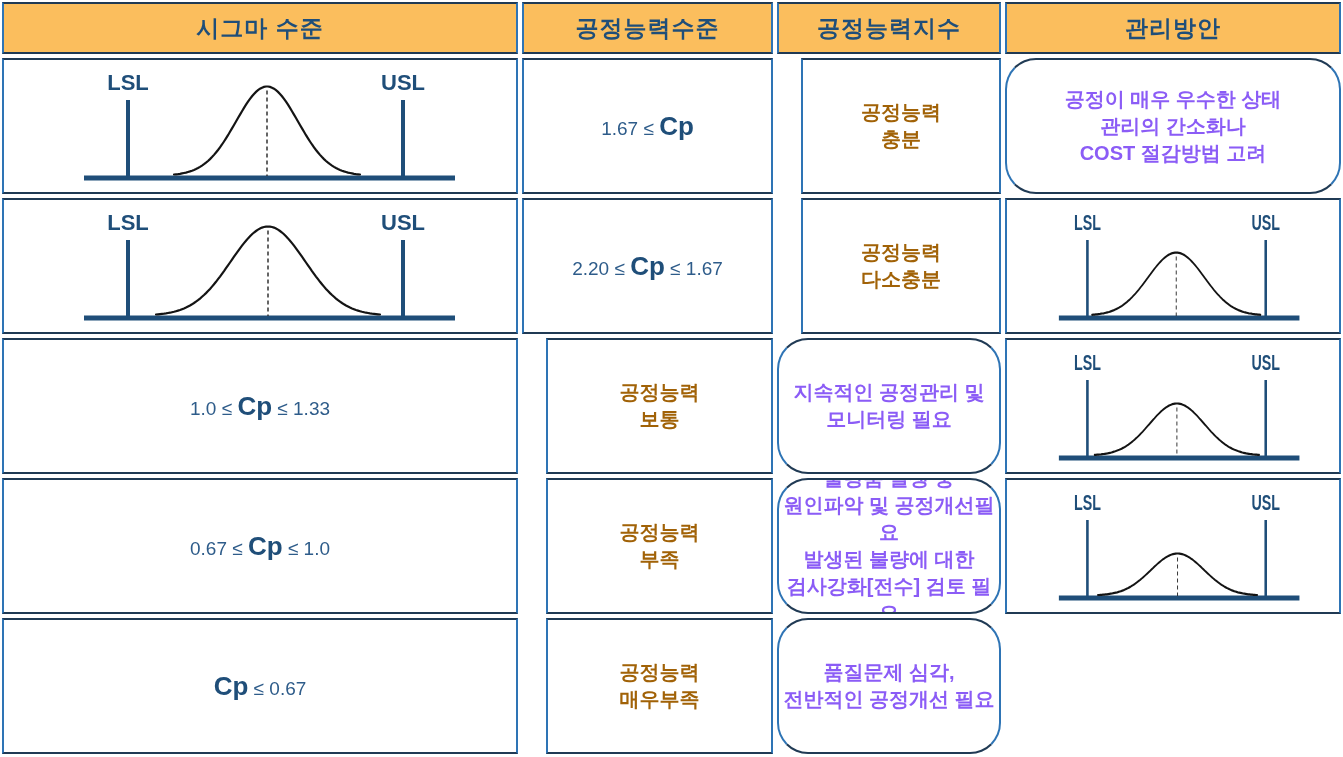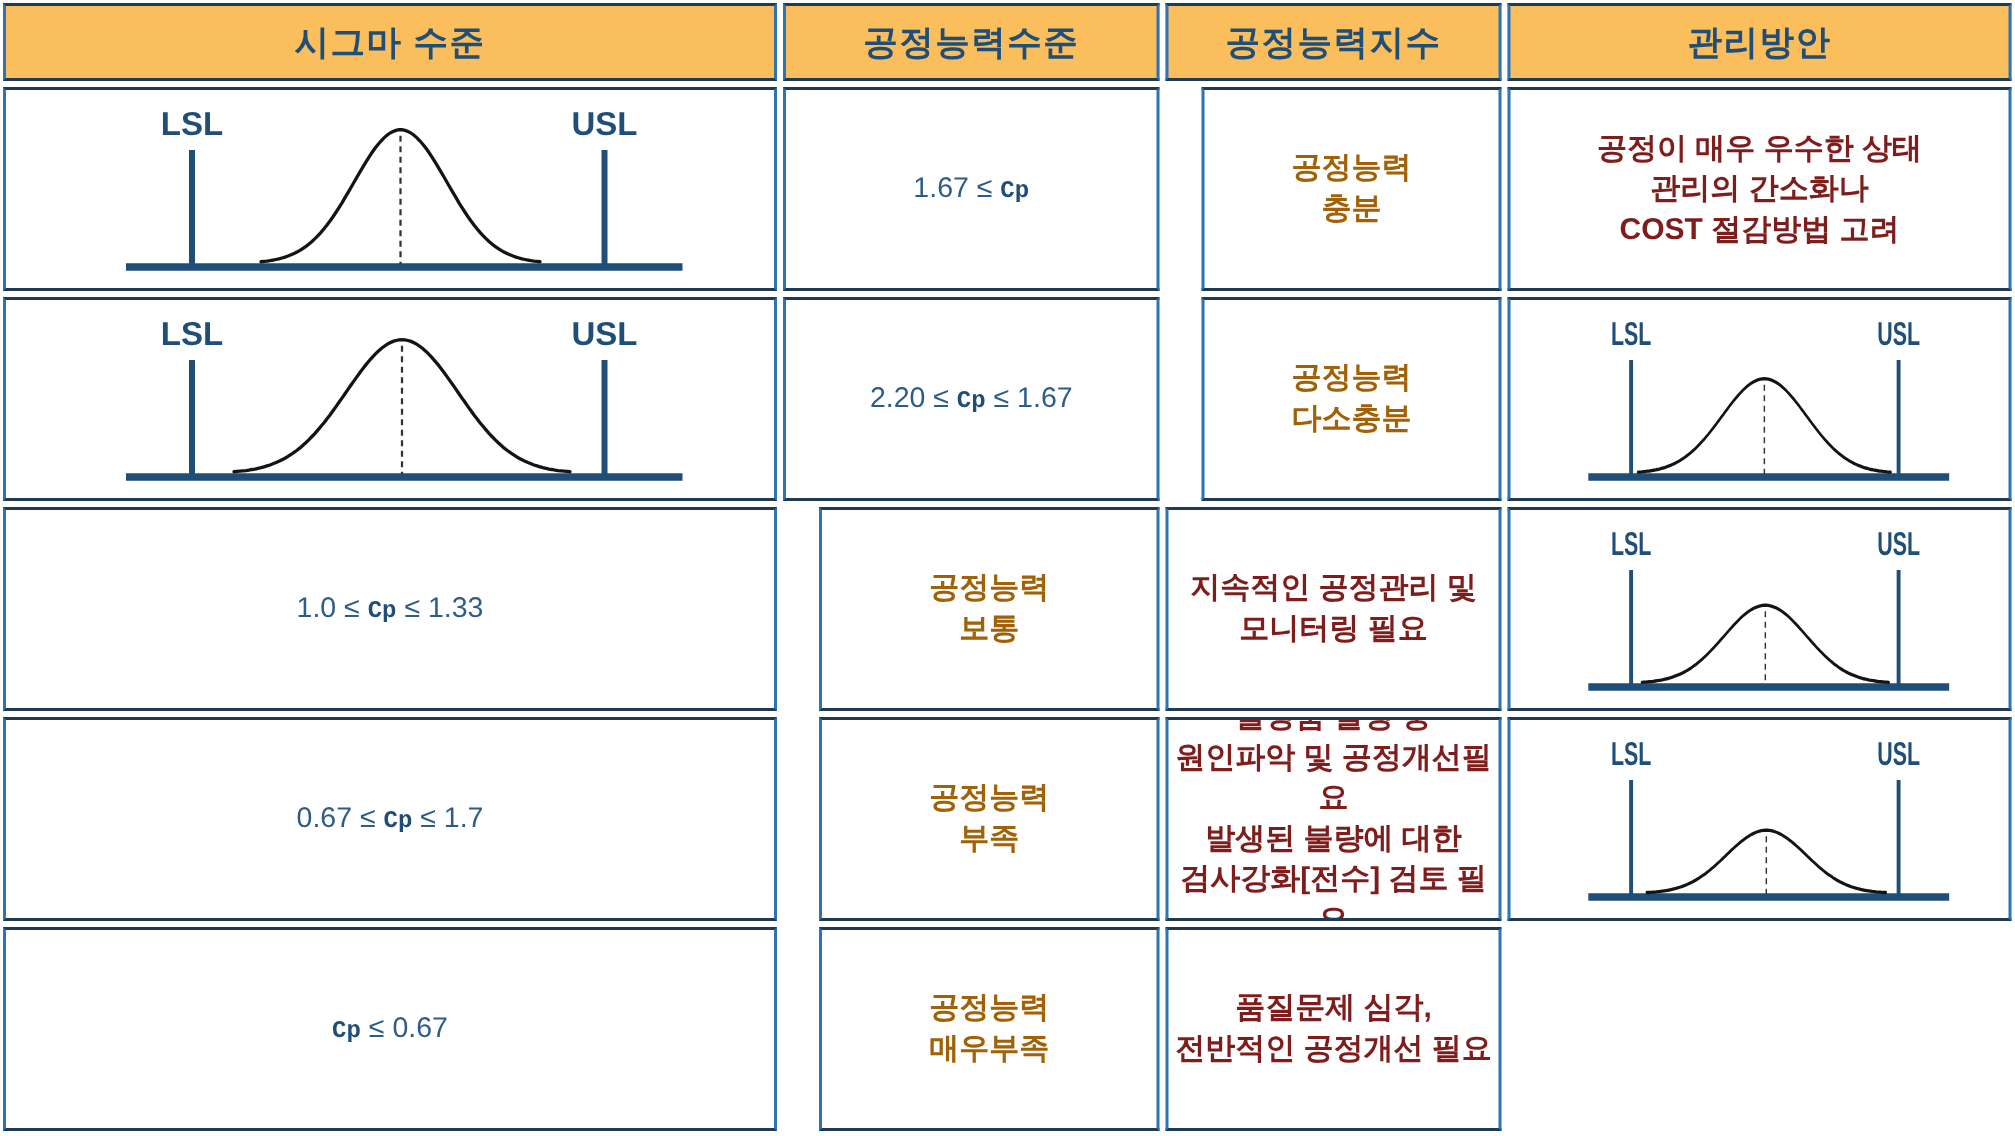--- a/index.html
+++ b/index.html
@@ -32,23 +32,23 @@
     font-weight:bold;
   }
   .diagram-cell{padding:0;}
   .dist-svg{width:100%;height:100%;display:block;}
   .baseline{stroke:#1F4E79;stroke-width:5;}
   .limit{stroke:#1F4E79;stroke-width:4;}
   .limlabel{fill:#1F4E79;font-weight:bold;font-size:22px;text-anchor:middle;font-family:"Liberation Sans","DejaVu Sans",sans-serif;}
   .curve{fill:none;stroke:#141414;stroke-width:2.2;stroke-linecap:round;}
   .centerline{stroke:#333333;stroke-width:1.5;stroke-dasharray:4 3;}
   .cp-cell{font-size:19px;color:#2E5C8A;}
-  .cp-sym{font-weight:bold;color:#1F4E79;font-size:16px;font-family:Liberation Mono, monospace;}
+  .cp-sym{font-weight:bold;color:#1F4E79;font-size:26px;}
   .level-cell{color:#a16207;font-weight:bold;font-size:20px;margin-left:24px;}
-  .mgmt-cell{color:#7f1d1d;font-weight:bold;font-size:20px;}
+  .mgmt-cell{color:#8b5cf6;font-weight:bold;font-size:20px;border-radius:31px;}
   .lines{white-space:pre-line;line-height:1.35;}
 </style>
 </head>
 <body>
 
 <div class="grid">
 
   <div class="cell head">
       <span>시그마 수준</span>
     </div>
@@ -133,21 +133,21 @@
       <line class="baseline" x1="80" y1="118" x2="451" y2="118"></line>
       <line class="limit" x1="124" y1="40" x2="124" y2="118"></line>
       <line class="limit" x1="399" y1="40" x2="399" y2="118"></line>
       <text class="limlabel" x="124" y="30">LSL</text>
       <text class="limlabel" x="399" y="30">USL</text>
       <line class="centerline" x1="262" x2="262" y1="67.5" y2="116"></line>
       <path class="curve" d="M135.0 114.9 L137.0 114.8 L139.0 114.7 L141.0 114.6 L143.0 114.5 L145.0 114.4 L147.0 114.2 L149.0 114.0 L151.0 113.8 L153.0 113.6 L155.0 113.4 L157.0 113.1 L159.0 112.8 L161.0 112.5 L163.0 112.1 L165.0 111.7 L167.0 111.3 L169.0 110.8 L171.0 110.3 L173.0 109.8 L175.0 109.2 L177.0 108.6 L179.0 107.9 L181.0 107.2 L183.0 106.4 L185.0 105.6 L187.0 104.7 L189.0 103.7 L191.0 102.8 L193.0 101.7 L195.0 100.6 L197.0 99.5 L199.0 98.3 L201.0 97.1 L203.0 95.8 L205.0 94.5 L207.0 93.1 L209.0 91.8 L211.0 90.3 L213.0 88.9 L215.0 87.4 L217.0 85.9 L219.0 84.5 L221.0 83.0 L223.0 81.5 L225.0 80.0 L227.0 78.6 L229.0 77.1 L231.0 75.7 L233.0 74.4 L235.0 73.1 L237.0 71.8 L239.0 70.6 L241.0 69.5 L243.0 68.5 L245.0 67.5 L247.0 66.7 L249.0 65.9 L251.0 65.2 L253.0 64.7 L255.0 64.2 L257.0 63.9 L259.0 63.6 L261.0 63.5 L263.0 63.5 L265.0 63.6 L267.0 63.9 L269.0 64.2 L271.0 64.7 L273.0 65.2 L275.0 65.9 L277.0 66.7 L279.0 67.5 L281.0 68.5 L283.0 69.5 L285.0 70.6 L287.0 71.8 L289.0 73.1 L291.0 74.4 L293.0 75.7 L295.0 77.1 L297.0 78.6 L299.0 80.0 L301.0 81.5 L303.0 83.0 L305.0 84.5 L307.0 85.9 L309.0 87.4 L311.0 88.9 L313.0 90.3 L315.0 91.8 L317.0 93.1 L319.0 94.5 L321.0 95.8 L323.0 97.1 L325.0 98.3 L327.0 99.5 L329.0 100.6 L331.0 101.7 L333.0 102.8 L335.0 103.7 L337.0 104.7 L339.0 105.6 L341.0 106.4 L343.0 107.2 L345.0 107.9 L347.0 108.6 L349.0 109.2 L351.0 109.8 L353.0 110.3 L355.0 110.8 L357.0 111.3 L359.0 111.7 L361.0 112.1 L363.0 112.5 L365.0 112.8 L367.0 113.1 L369.0 113.4 L371.0 113.6 L373.0 113.8 L375.0 114.0 L377.0 114.2 L379.0 114.4 L381.0 114.5 L383.0 114.6 L385.0 114.7 L387.0 114.8 L389.0 114.9"></path>
     </svg>
   </div>
   <div class="cell cp-cell">
-    <div><span>0.67 ≤ </span><span class="cp-sym">Cp</span><span> ≤ 1.7</span></div>
+    <div><span>0.67 ≤ </span><span class="cp-sym">Cp</span><span> ≤ 1.0</span></div>
   </div>
   <div class="cell level-cell">
     <div class="lines">공정능력
 부족</div>
   </div>
   <div class="cell mgmt-cell">
     <div class="lines">불량품 발생 중
 원인파악 및 공정개선필요
 발생된 불량에 대한
 검사강화[전수] 검토 필요</div>

